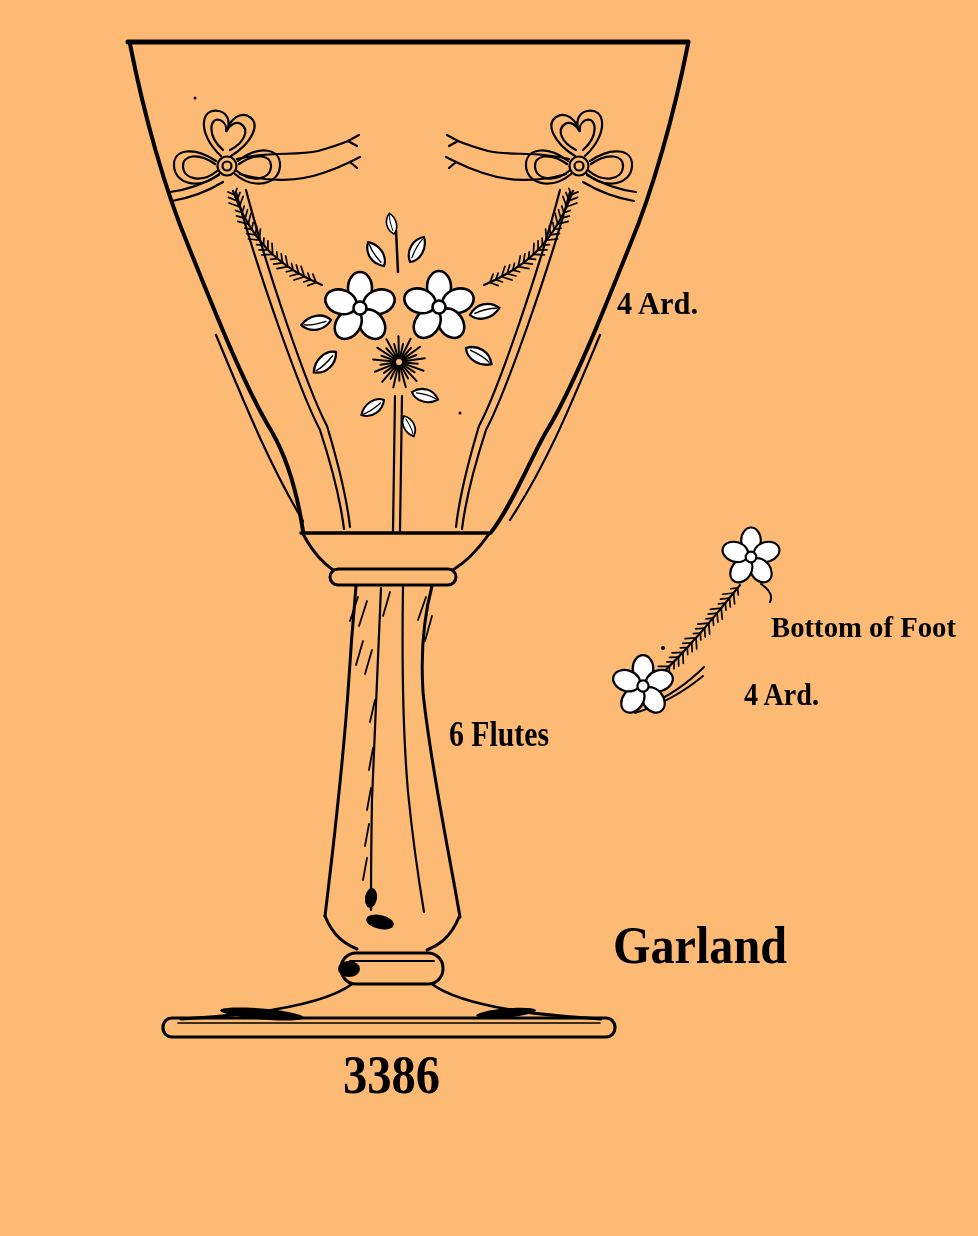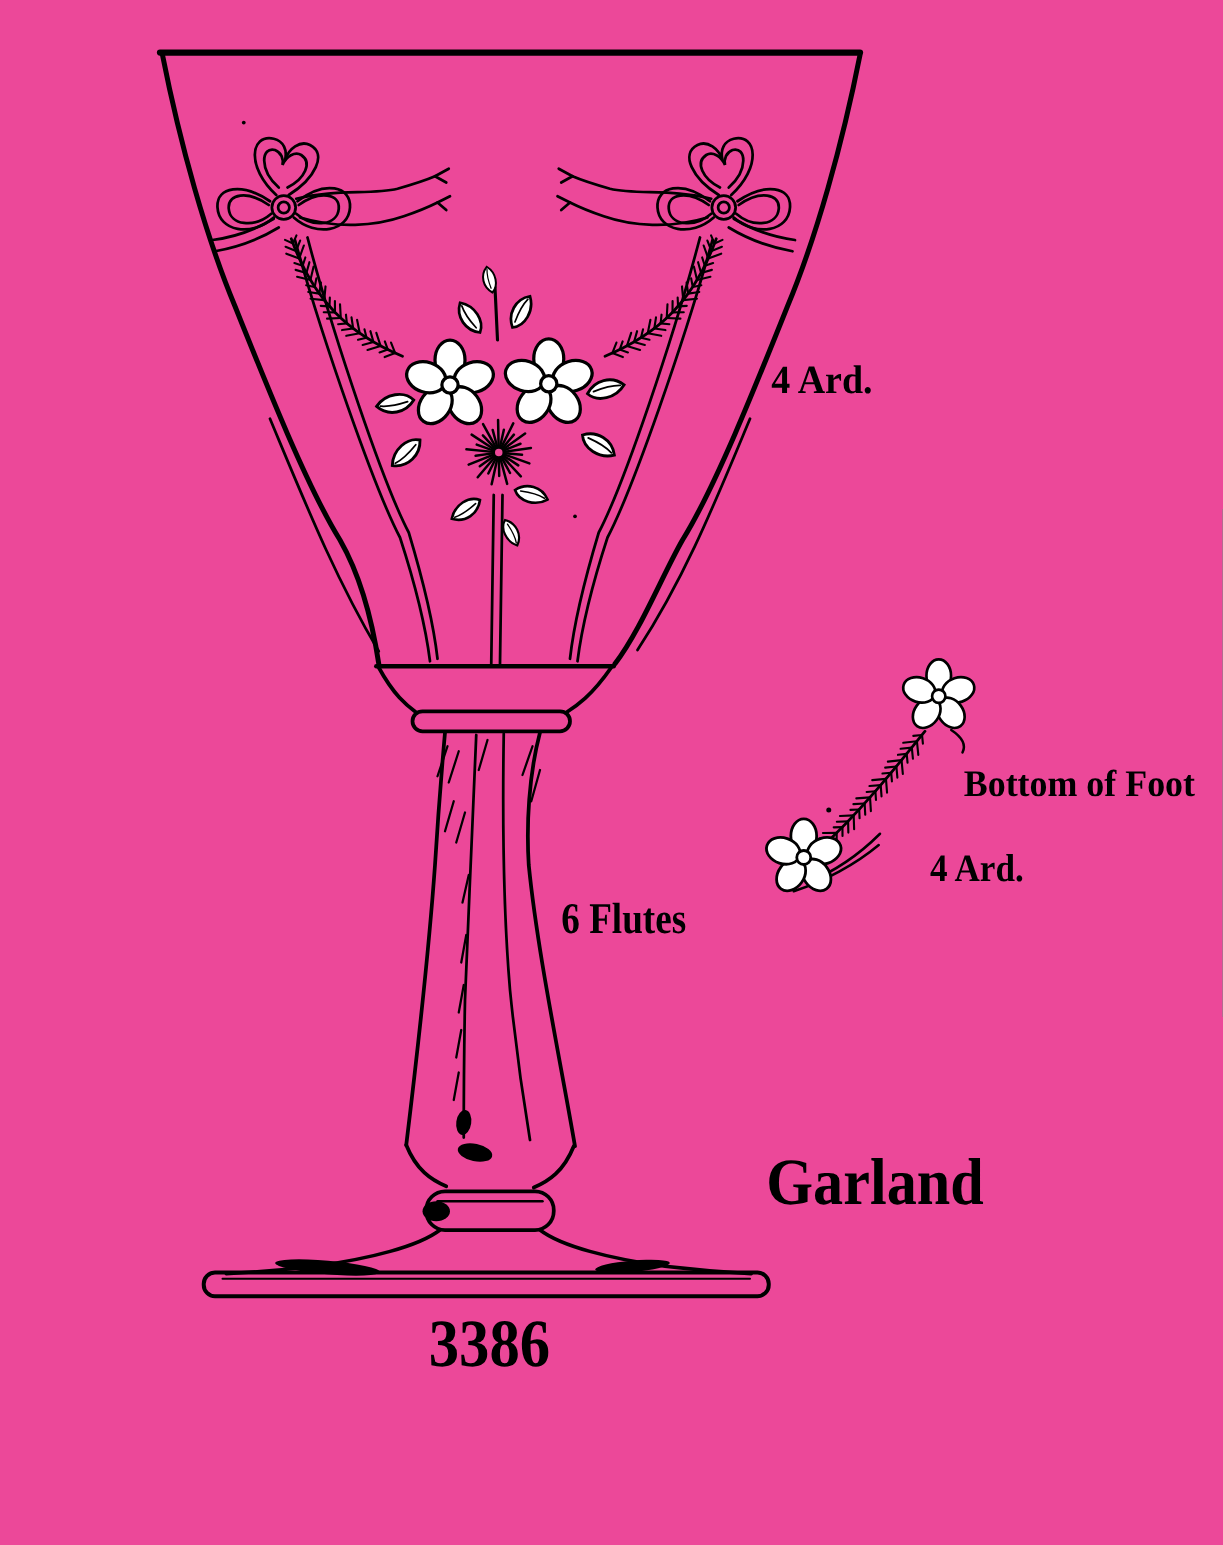--- a/index.html
+++ b/index.html
@@ -1,16 +1,16 @@
 <!DOCTYPE html>
 <html><head>
 <meta charset="utf-8">
 <style>
   html,body{margin:0;padding:0;background:#888;}
-  .page{position:relative;width:978px;height:1236px;background:#ec4899;margin:0 auto;overflow:hidden;}
+  .page{position:relative;width:978px;height:1236px;background:#fdba74;margin:0 auto;overflow:hidden;}
   svg{display:block;}
   text{font-family:"Liberation Serif","DejaVu Serif",serif;font-weight:bold;fill:#000;}
 </style>
 </head>
 <body>
 
 <div class="page">
 <svg width="978" height="1236" viewBox="0 0 978 1236">
 
   <defs>

